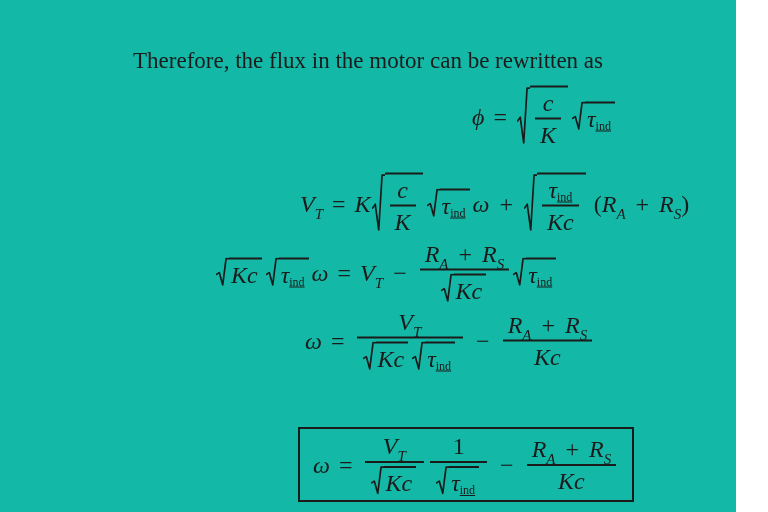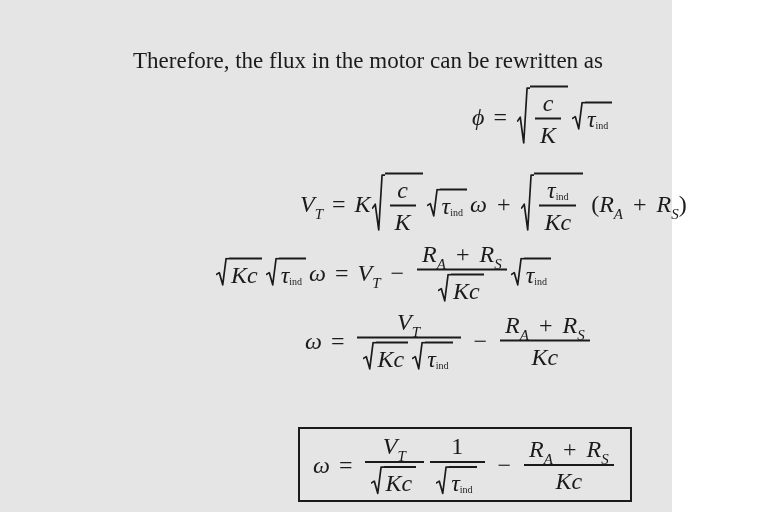--- a/index.html
+++ b/index.html
@@ -2,21 +2,21 @@
 <html><head>
 <meta charset="utf-8">
 <style>
   html, body { margin: 0; padding: 0; }
   body {
     width: 768px; height: 512px; overflow: hidden;
     background: #ffffff;
     font-family: "Liberation Serif", "DejaVu Serif", serif;
     color: #1b1b1b;
   }
-  .page { position: absolute; left: 0; top: 0; width: 672px; height: 512px; background: #e5e5e5; }
+  .page { position: absolute; left: 0; top: 0; width: 736px; height: 512px; background: #14b8a6; }
 
   .t-line { position: absolute; font-size: 23px; line-height: 1.2; white-space: nowrap; }
   #intro  { left: 133px; top: 47px; }
   #result { left: 42px;  top: 392px; }
 
   .eq {
     position: absolute; display: flex; align-items: center;
     font-size: 24px; line-height: 1; white-space: nowrap;
   }
   #eq-flux       { left: 472px; top: 116px; transform: translateY(-50%); }
@@ -27,21 +27,21 @@
   #eq-box {
     position: absolute; left: 298px; top: 427px;
     border: 2px solid #1b1b1b; padding: 5px 13px;
     display: flex; align-items: center;
   }
   #eq-box .eq { position: static; transform: none; }
 
   .v  { font-style: italic; }
   .rm { font-style: normal; }
   .sub { font-size: 15px; font-style: italic; position: relative; top: 7px; letter-spacing: 0; }
-  .sub.rm { font-style: normal; font-size: 10px; }
+  .sub.rm { font-style: normal; font-size: 12px; text-decoration: underline; }
 
   .rel { margin: 0 9px; }
   .op  { margin: 0 10px; }
   .sp  { display: inline-block; width: 5px; }
 
   .frac { display: inline-flex; flex-direction: column; align-items: center; margin: 0 3px; }
   .num, .den { display: flex; align-items: center; justify-content: center; padding: 0 5px; }
   .fbar { align-self: stretch; height: 0; border-top: 2px solid #1b1b1b; margin: 3px 0; }
 
   .sqrt { display: inline-flex; align-items: stretch; margin: 0 3px 0 1px; }

